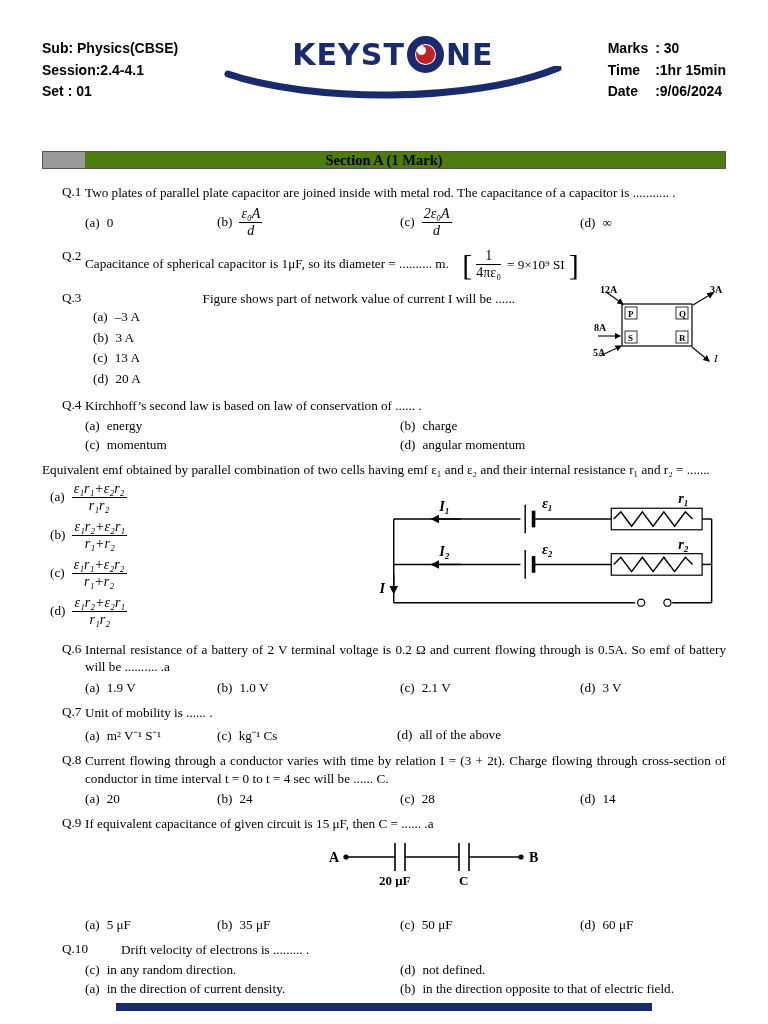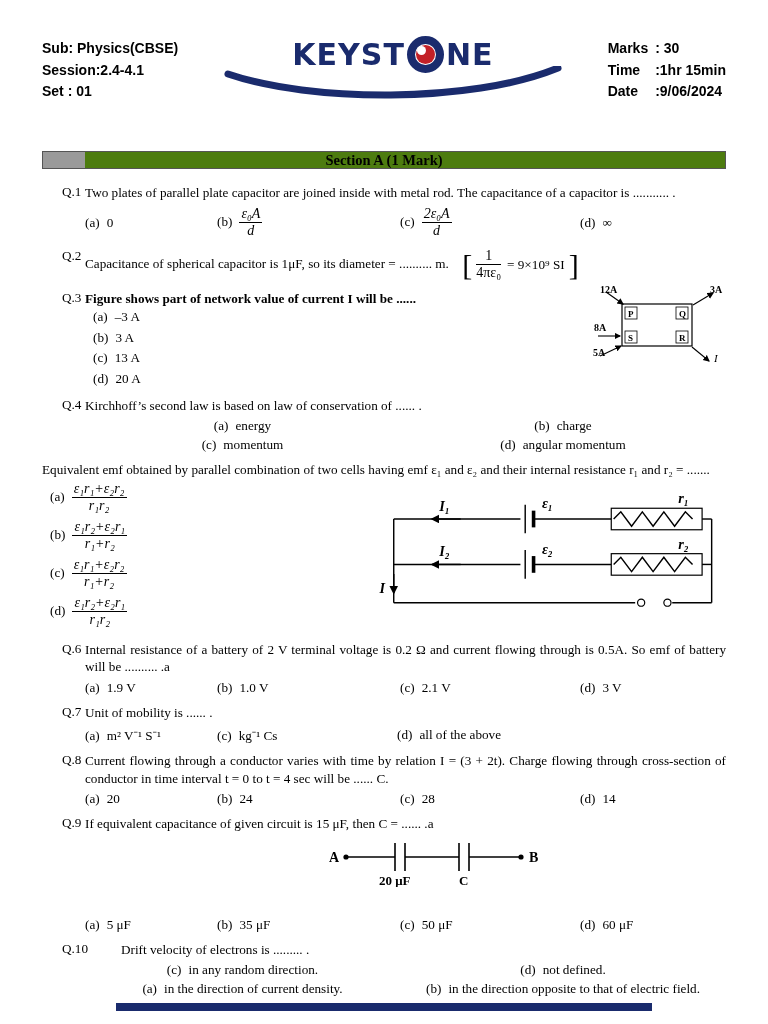--- a/index.html
+++ b/index.html
@@ -34,21 +34,21 @@
 
   
   .questions { margin-top:15px; }
   .q { display:flex; margin-bottom:8px; }
   .q-num { flex:none; width:43px; padding-left:20px; }
   .q-body { flex:1; min-width:0; position:relative; }
   .q-text { text-align:justify; line-height:1.34; }
   .opts4 { display:flex; margin-top:4px; align-items:center; }
   .opts4 > .o1 { width:132px; } .opts4 > .o2 { width:183px; }
   .opts4 > .o3 { width:180px; } .opts4 > .o4 { flex:1; }
-  .opts2 { display:flex; margin-top:3px;text-align:center; }
+  .opts2 { display:flex; margin-top:3px; }
   .opts2 > .c1 { width:315px; } .opts2 > .c2 { flex:1; }
   .opt { white-space:nowrap; }
   .olab { margin-right:7px; }
   .frac { display:inline-flex; flex-direction:column; text-align:center; vertical-align:middle;
           font-size:14px; line-height:1.18; font-style:italic; }
   .frac .fnum { border-bottom:1px solid #000; padding:0 2px; }
   .vopt { padding-left:8px; line-height:1.55; }
   .vfrac { padding-left:8px; line-height:1.1; margin-bottom:4px; }
 
   .bracket { display:inline-flex; align-items:center; margin-left:10px; vertical-align:middle; }
@@ -143,21 +143,21 @@
               <span class="rhs">= 9×10⁹ SI</span>
               <span class="br">]</span>
             </span>
           </div>
         </div>
       </div>
 
       <div class="q" style="min-height:96px;">
         <div class="q-num">Q.3</div>
         <div class="q-body">
-          <div class="q-text" style="max-width:430px; text-align:left;font-weight:bold;">Figure shows part of network value of current I will be ......</div>
+          <div class="q-text" style="max-width:430px; text-align:right;">Figure shows part of network value of current I will be ......</div>
           <div class="vopt"><span class="olab">(a)</span><span>–3 A</span></div>
           <div class="vopt"><span class="olab">(b)</span><span>3 A</span></div>
           <div class="vopt"><span class="olab">(c)</span><span>13 A</span></div>
           <div class="vopt"><span class="olab">(d)</span><span>20 A</span></div>
 
           <svg class="q3-fig" viewBox="0 0 140 84">
             <defs>
               <marker id="ah" markerWidth="7" markerHeight="7" refX="5" refY="3" orient="auto">
                 <path d="M0,0 L6,3 L0,6 Z" fill="#000"></path>
               </marker>

